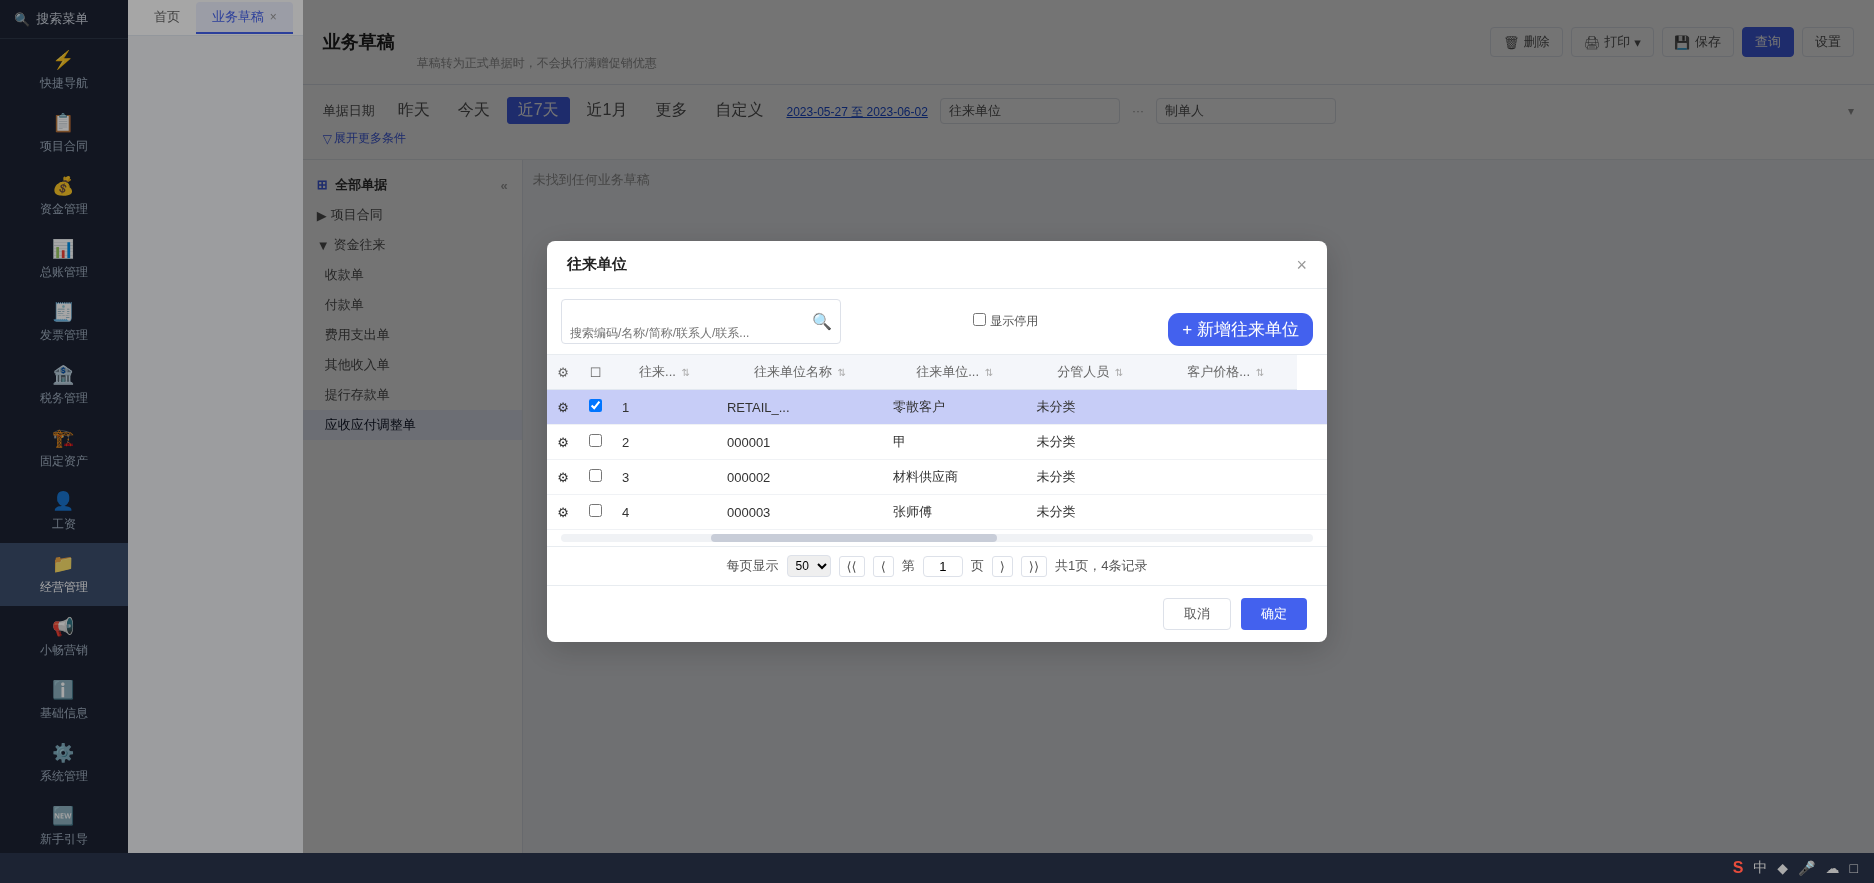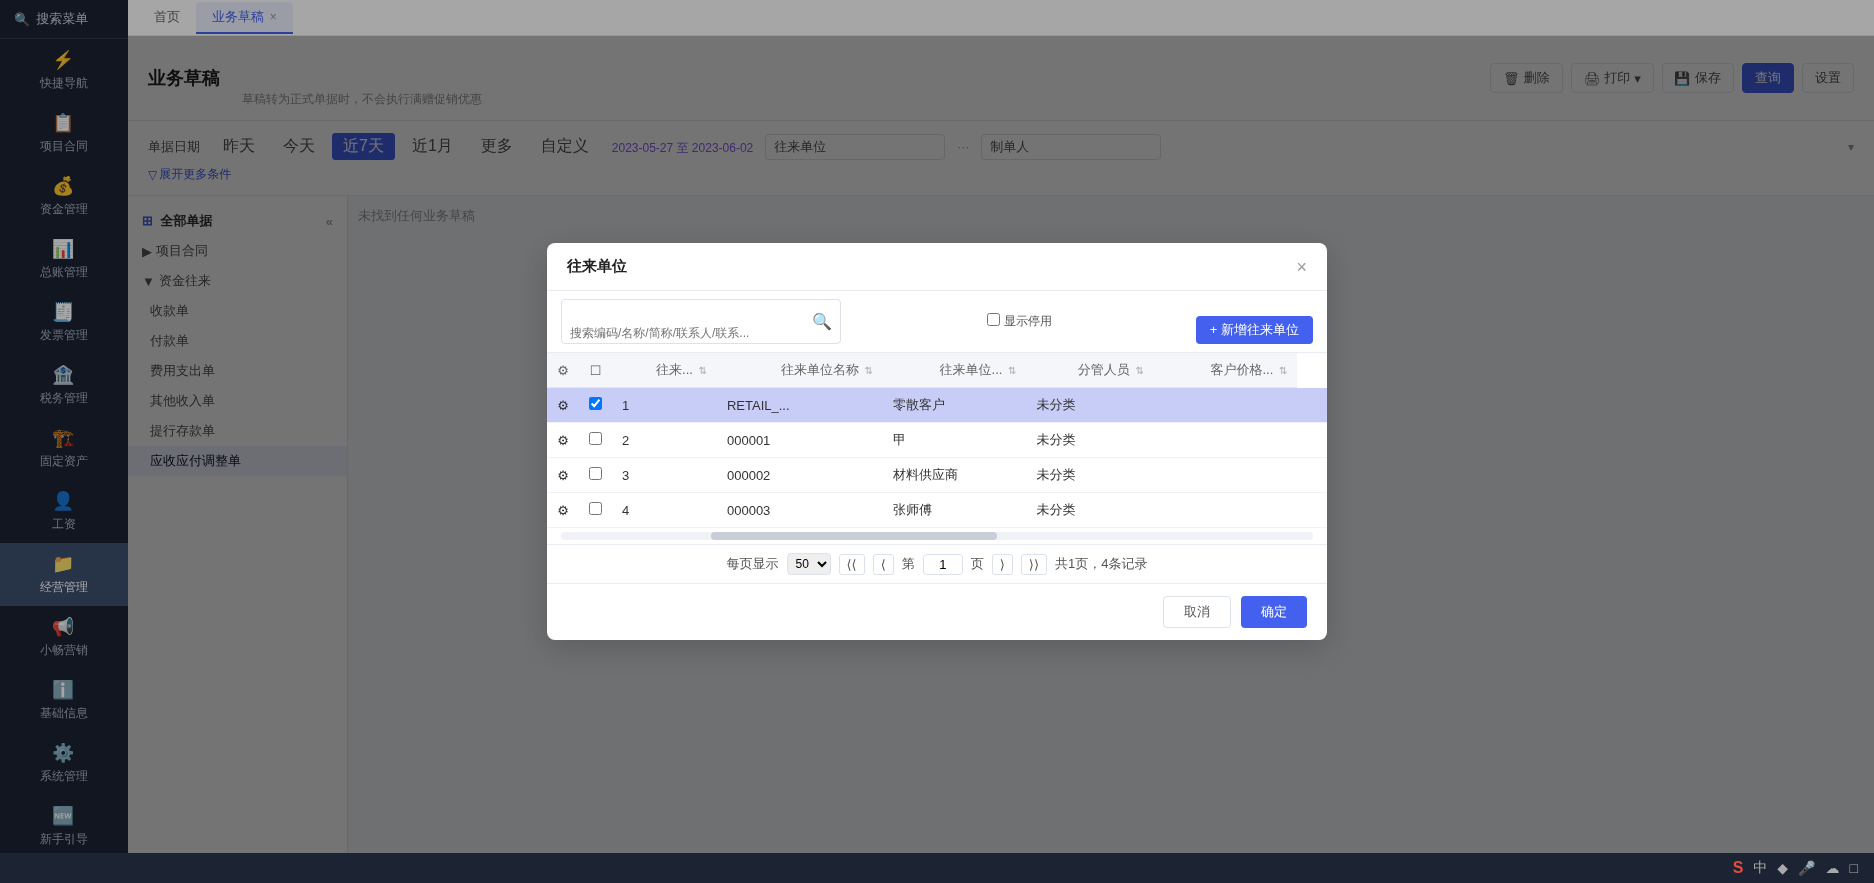--- a/index.html
+++ b/index.html
@@ -36,21 +36,21 @@
       cursor: pointer;
       gap: 4px;
     }
     .sidebar-item.active { background: #3d4f6e; color: #fff; }
     .sidebar-icon { font-size: 18px; }
 
     
     .main {
       flex: 1;
       display: flex;
-      flex-direction: column;
+      flex-direction: row;
       overflow: hidden;
     }
 
     
     .tabs-bar {
       background: #fff;
       display: flex;
       align-items: center;
       border-bottom: 1px solid #e2e8f0;
       height: 36px;
@@ -141,21 +141,21 @@
       font-size: 16px;
       cursor: pointer;
       color: #555;
       border: 1px solid transparent;
     }
     .filter-tag.active {
       background: #4361ee;
       color: #fff;
       border-color: #4361ee;
     }
-    .filter-date { font-size: 12px; color: #8b5cf6; margin-top: 3px; }
+    .filter-date { font-size: 12px; color: #1d4ed8; margin-top: 3px; text-decoration: underline; }
     .filter-input-group {
       display: flex;
       align-items: center;
       border: 1px solid #dde1e9;
       border-radius: 4px;
       padding: 3px 8px;
       min-width: 180px;
       background: #fff;
     }
     .expand-filters {
@@ -311,42 +311,42 @@
       align-items: flex-start;
       gap: 4px;
       font-size: 12px;
       color: #555;
       margin-left: 2px;
     }
     .new-btn {
       background: #4361ee;
       color: #fff;
       border: none;
-      border-radius: 4px;
+      border-radius: 11px;
       padding: 5px 14px;
-      font-size: 13px;
+      font-size: 17px;
       cursor: pointer;
       white-space: nowrap;
       margin-top: 16px;
     }
     .modal-table {
       flex: 1;
       overflow: auto;
     }
     table {
       width: 100%;
       border-collapse: collapse;
       font-size: 13px;
     }
     thead tr {
       background: #f4f6fa;
     }
     thead th {
       padding: 8px 10px;
-      text-align: right;
+      text-align: center;
       color: #666;
       font-weight: normal;
       border-bottom: 1px solid #e2e8f0;
       white-space: nowrap;
     }
     tbody tr {
       border-bottom: 1px solid #f0f2f5;
     }
     tbody tr.selected { background: #c7cdf7; }
     tbody td {

